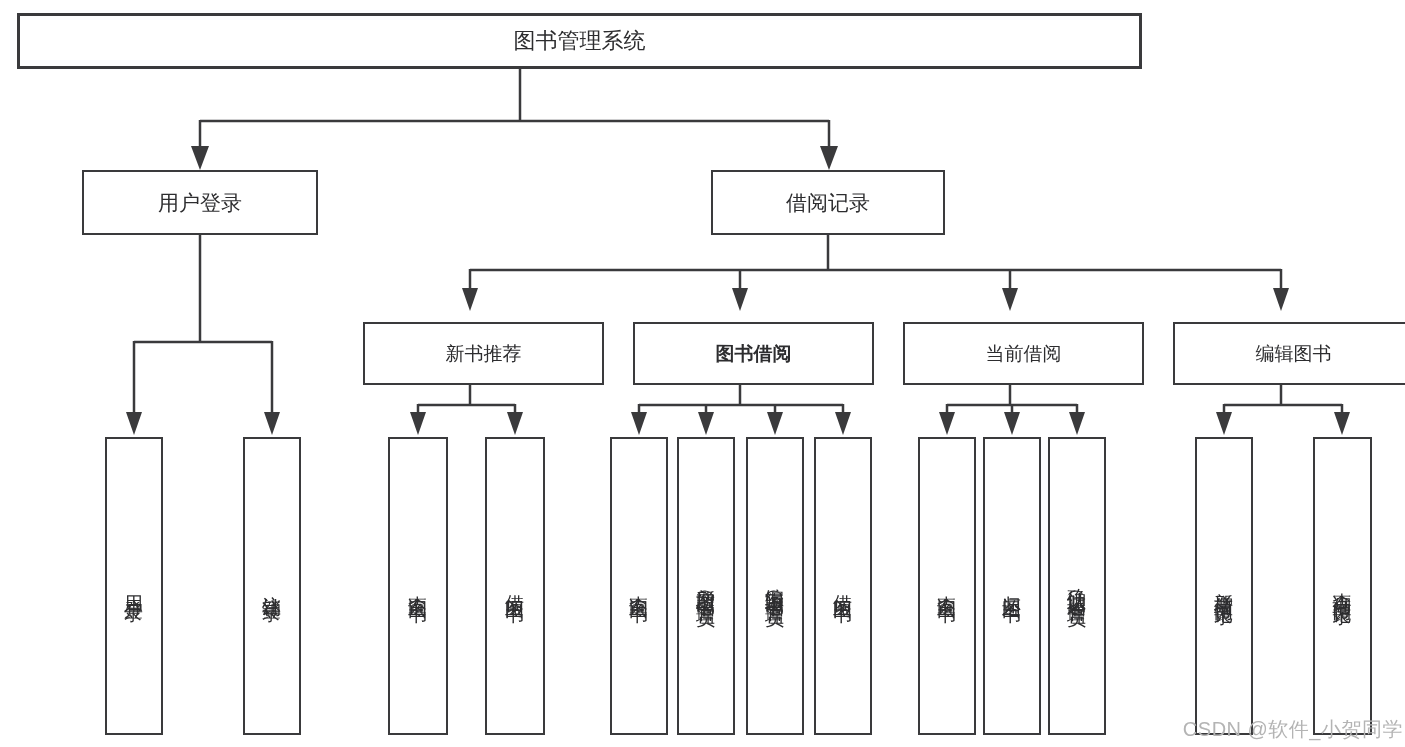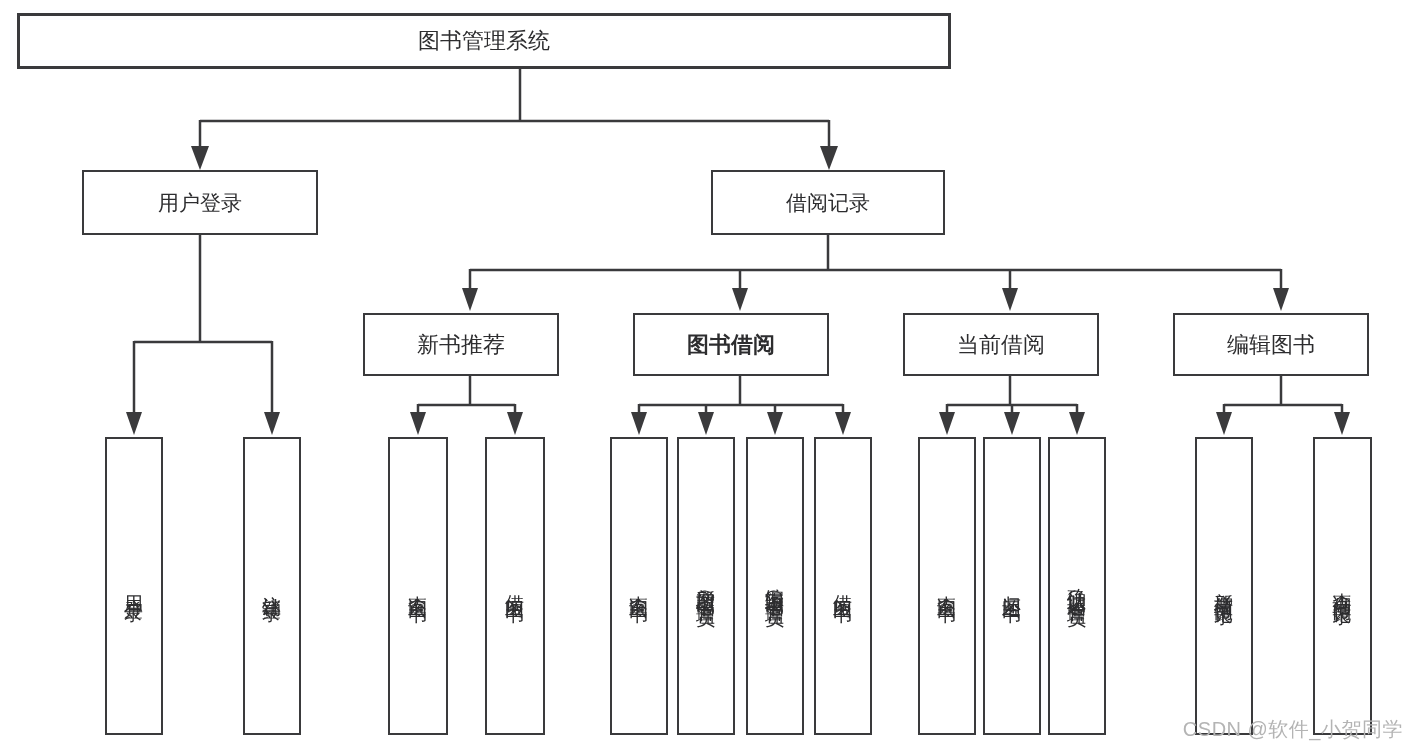--- a/index.html
+++ b/index.html
@@ -26,31 +26,31 @@
     box-sizing: border-box;
     background: #ffffff;
     border: 2.5px solid #3a3a3c;
     display: flex;
     align-items: center;
     justify-content: center;
     color: #2d2d2f;
     z-index: 2;
   }
   .node.root {
-    left: 17px; top: 13px; width: 934px; height: 56px;
+    left: 17px; top: 13px; width: 1125px; height: 56px;
     border-width: 3px;
     font-size: 22px;
   }
   .node.lvl2 {
     top: 170px; height: 65px; width: 236px;
     font-size: 21px;
   }
   .node.lvl3 {
-    top: 313px; height: 63px; width: 196px;
-    font-size: 22px;
+    top: 322px; height: 63px; width: 241px;
+    font-size: 19px;
   }
   .node.leaf {
     top: 437px; height: 298px; width: 58px;
     font-size: 19px;
     writing-mode: vertical-rl;
     text-orientation: mixed;
     letter-spacing: 3px;
     line-height: 1;
   }
   .watermark {

